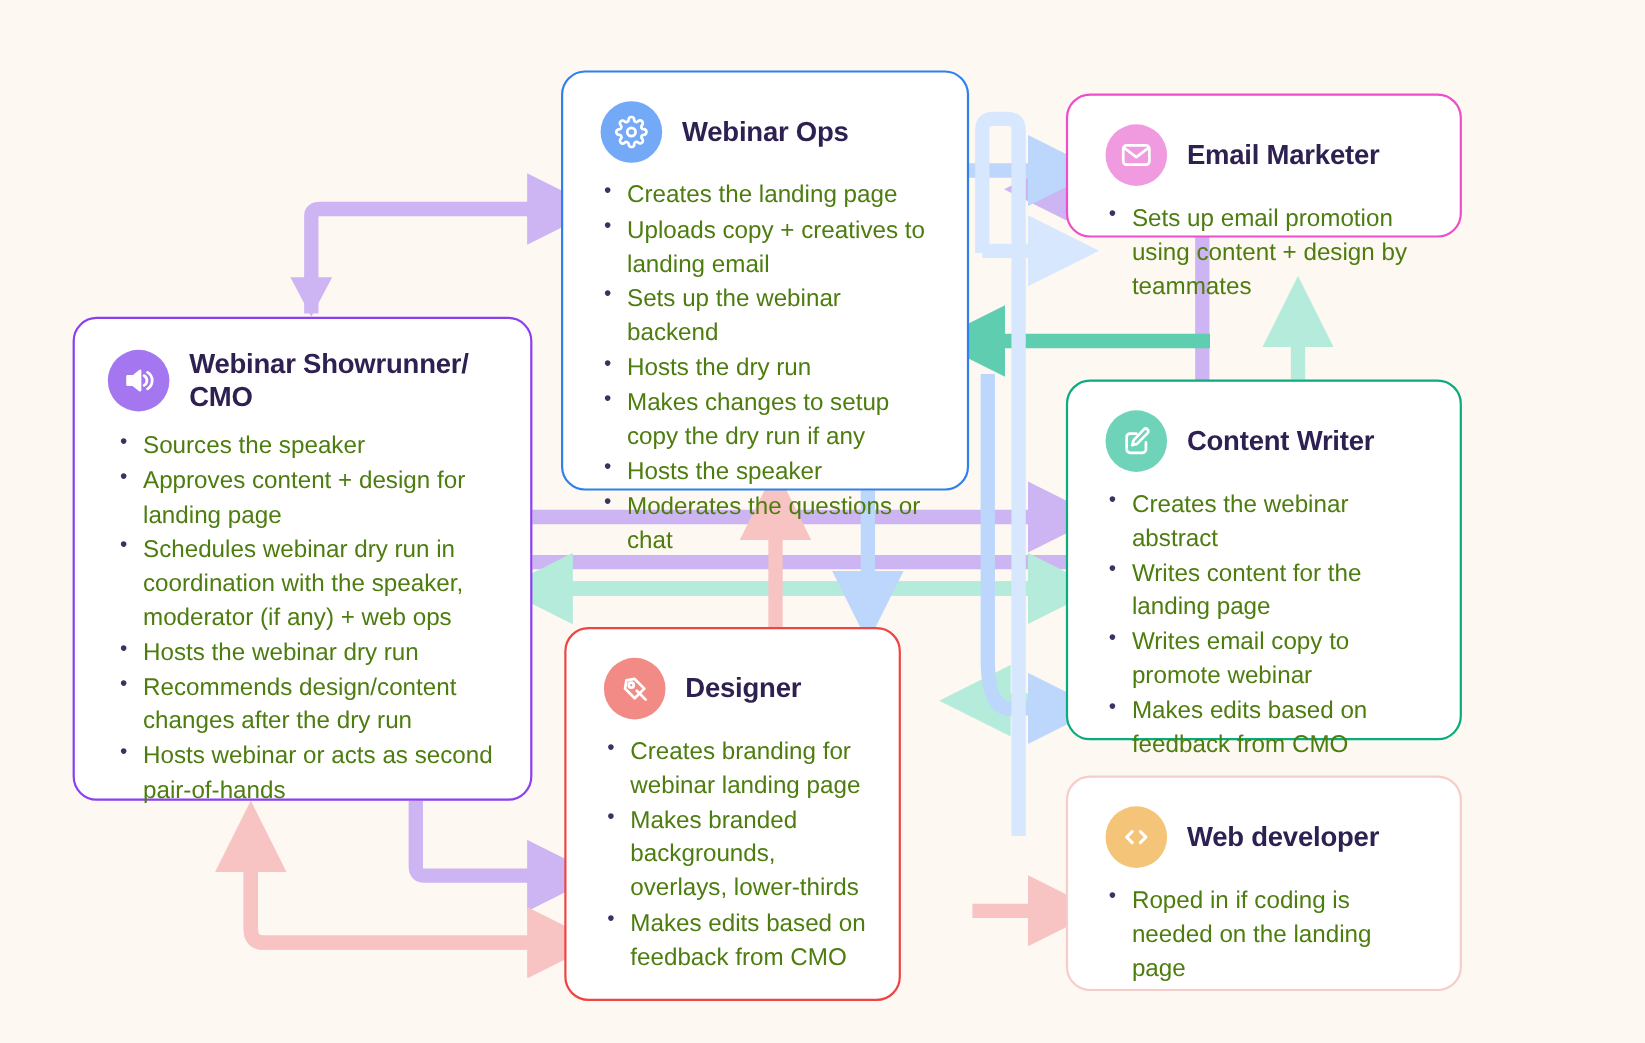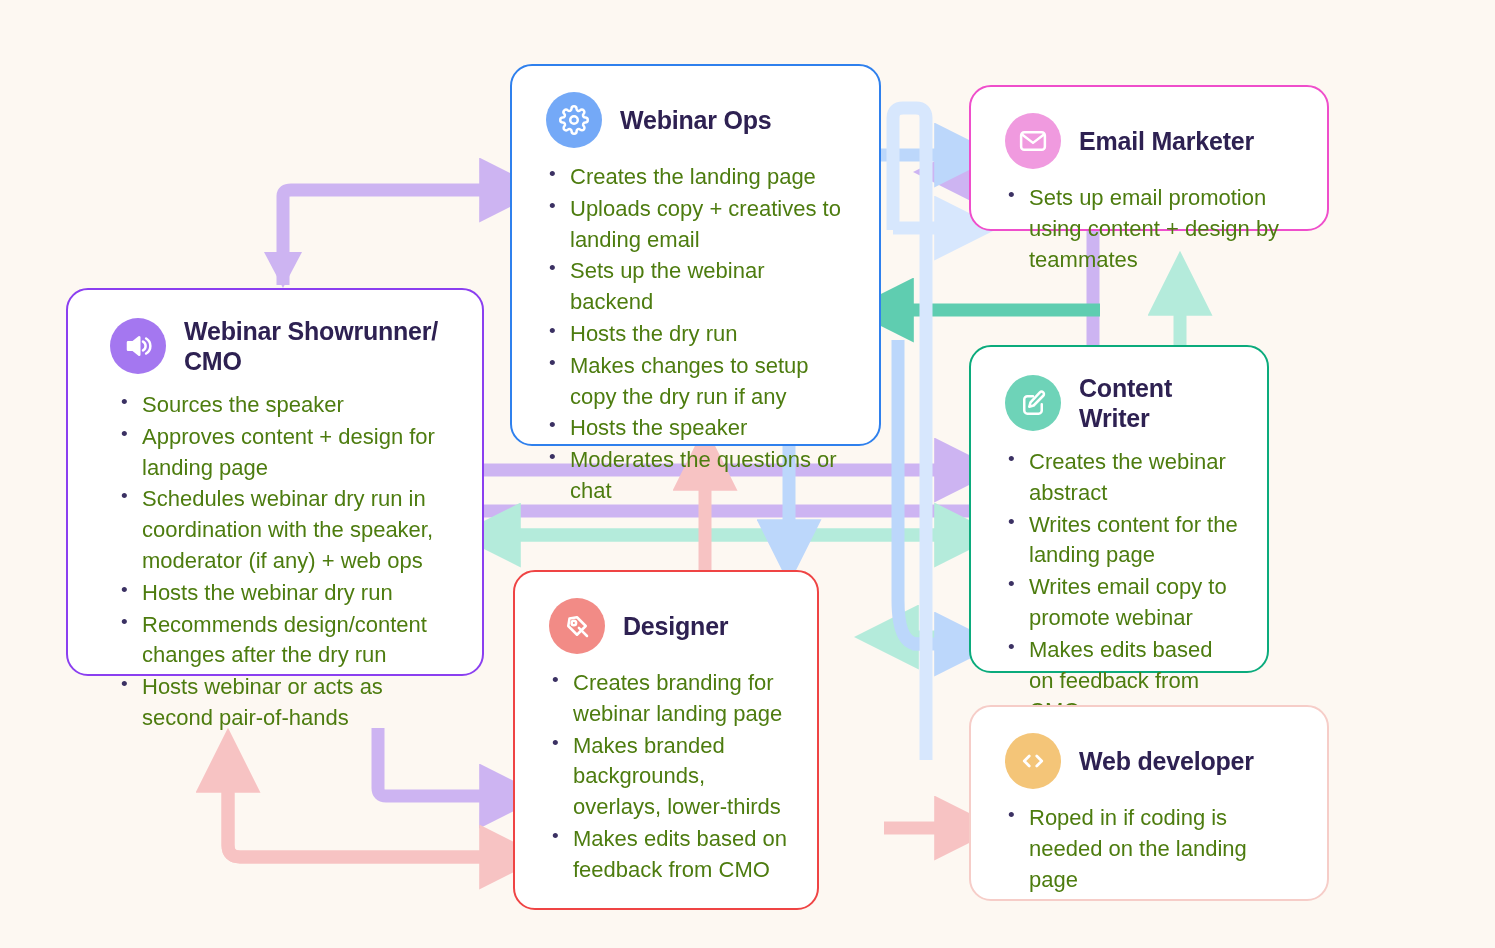--- a/index.html
+++ b/index.html
@@ -69,24 +69,24 @@
   .card-list li::before {
     content: "\2022";
     position: absolute;
     left: -19px;
     top: -1px;
     font-size: 19px;
     color: #3b3163;
   }
 
   
-  #card-showrunner { left: 66px;  top: 288px; width: 418px; height: 388px; padding-left: 12px; }
+  #card-showrunner { left: 66px;  top: 288px; width: 418px; height: 440px; }
   #card-webinarops { left: 510px; top: 64px;  width: 371px; height: 382px; }
-  #card-emailmkt   { left: 969px; top: 85px;  width: 360px; height: 146px; }
-  #card-contentwriter { left: 969px; top: 345px; width: 300px; height: 328px; }
+  #card-emailmkt   { left: 969px; top: 85px;  width: 360px; height: 131px; }
+  #card-contentwriter { left: 969px; top: 345px; width: 360px; height: 328px; }
   #card-designer   { left: 513px; top: 570px; width: 306px; height: 340px; }
   #card-webdev     { left: 969px; top: 705px; width: 360px; height: 196px; }
 
   #card-showrunner .card-head { padding-left: 30px; }
   #card-showrunner .card-list { padding-left: 60px; }
   #card-showrunner .card-title { max-width: 300px; }
 </style>
 </head>
 <body>
 

